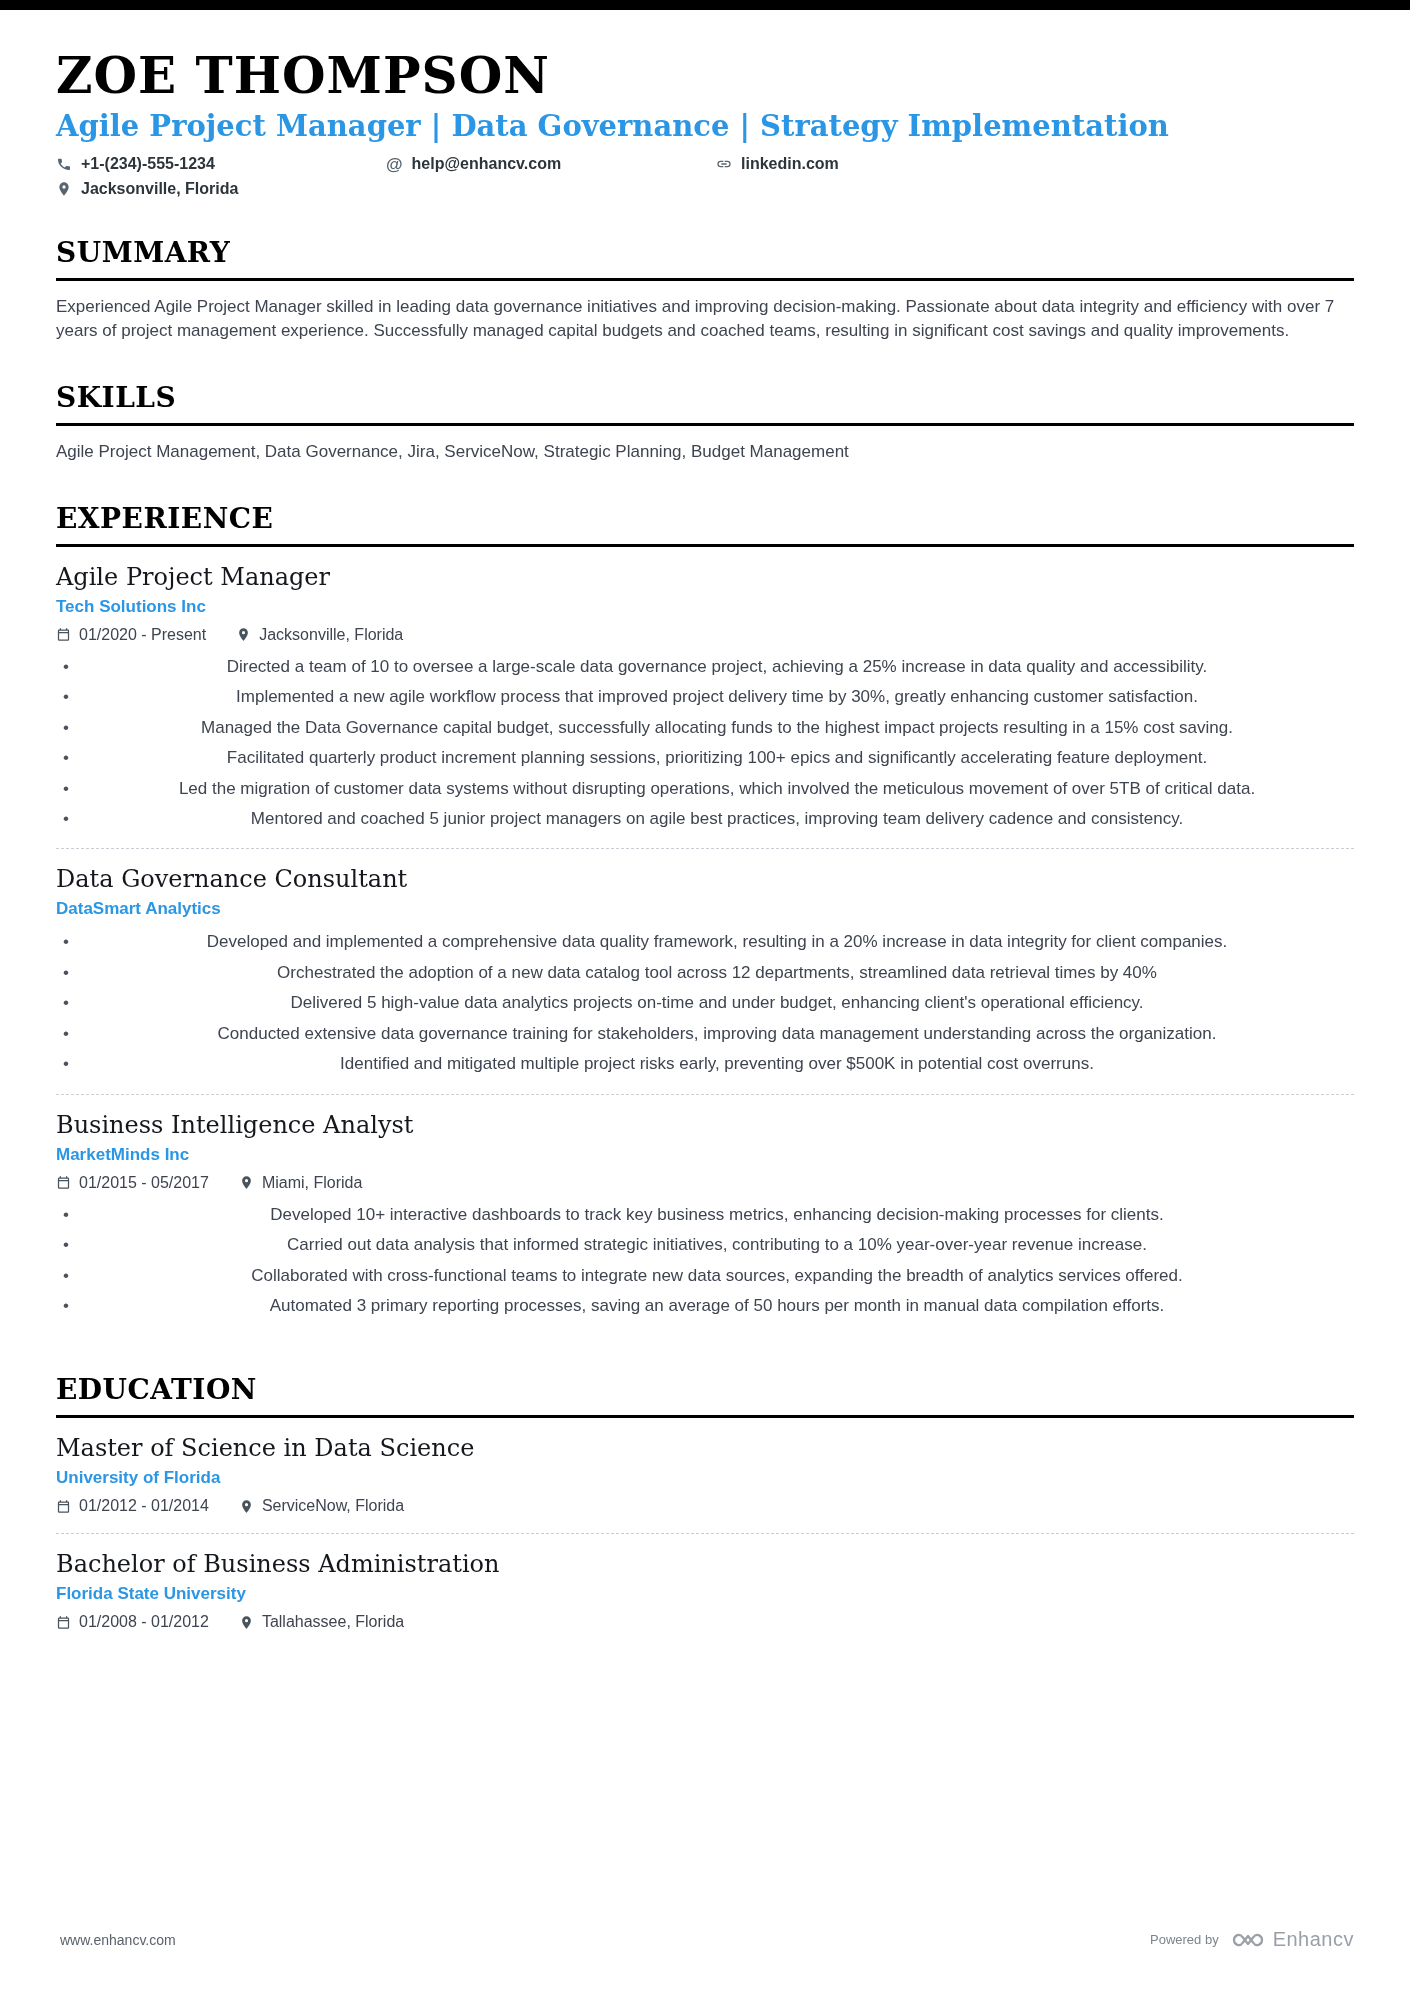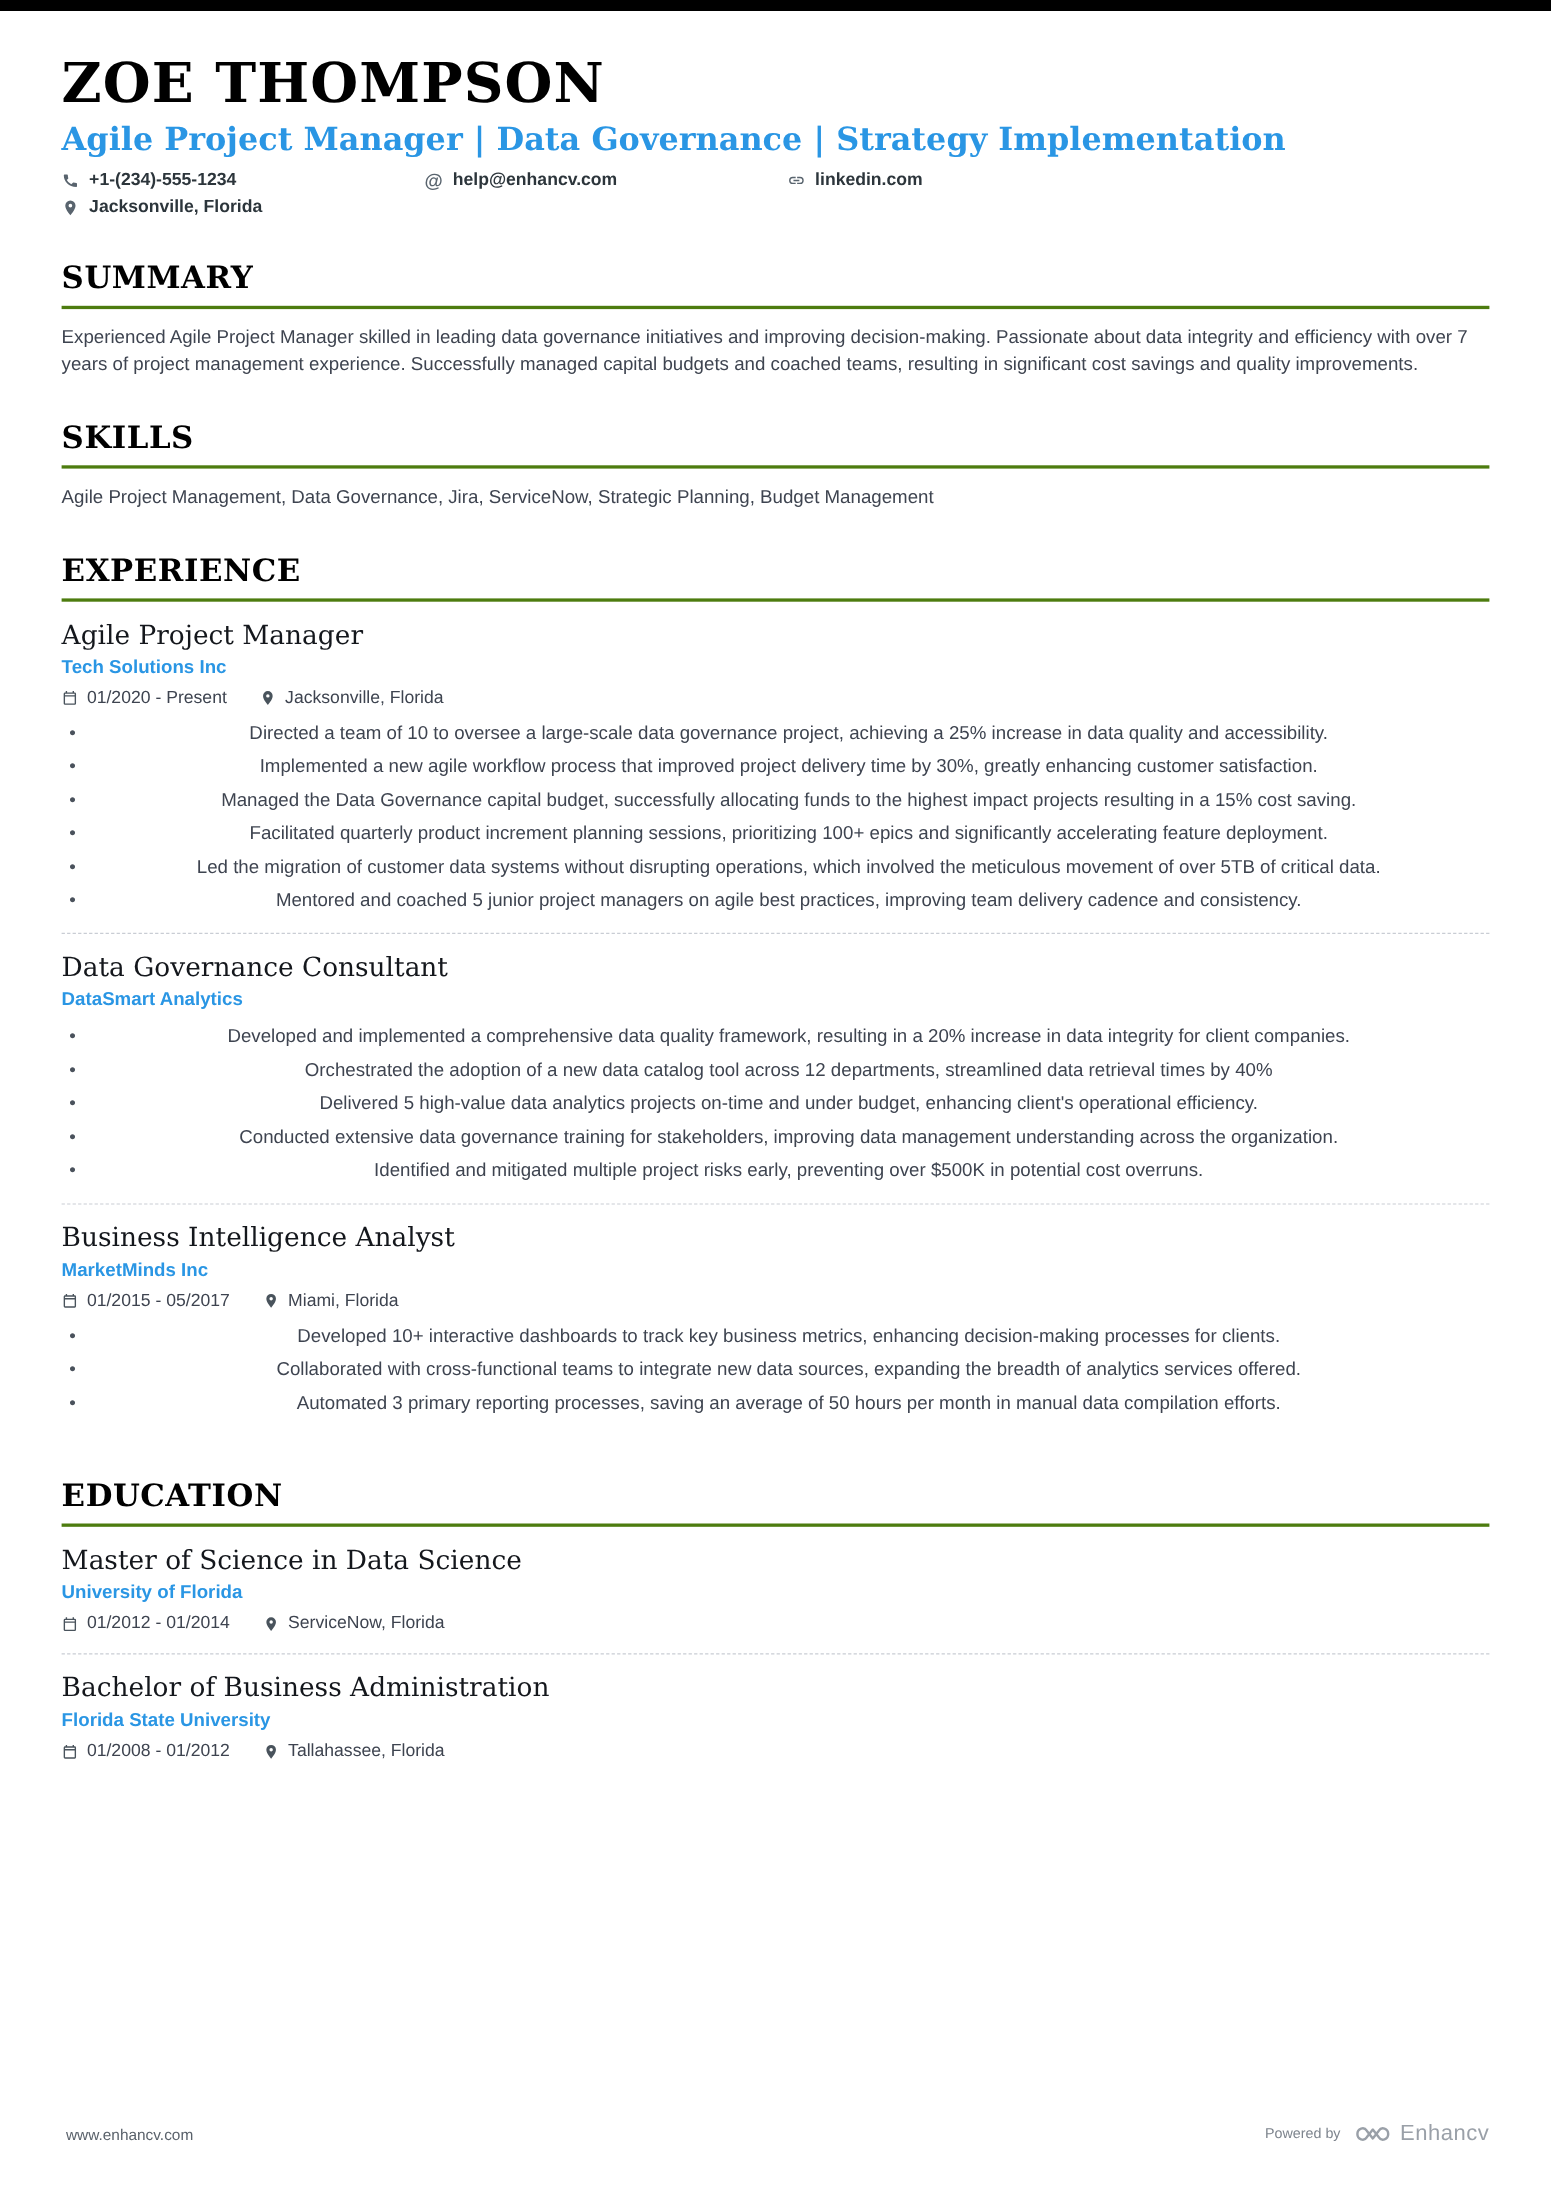--- a/index.html
+++ b/index.html
@@ -28,21 +28,21 @@
   .contact-row.second { margin-top:7px; grid-template-columns:auto; }
   .contact-item { display:flex; align-items:center; gap:9px; font-weight:bold; font-size:16px; color:#2c353b; cursor:default; }
   .cicon { width:16px; height:16px; fill:var(--icon,#59646e); flex:0 0 auto; }
   .at-glyph { font-size:17px; font-weight:bold; color:var(--icon,#59646e); line-height:1; }
 
   
   .section { margin-top:38px; }
   .section-heading {
     font-family:"DejaVu Serif","Liberation Serif",serif;
     font-weight:bold; font-size:28px; color:#000; letter-spacing:0.5px;
-    padding-bottom:9px; border-bottom:3px solid #4d7c0f;
+    padding-bottom:9px; border-bottom:3px solid #000000;
   }
   .section-body { margin-top:14px; font-size:17px; line-height:1.4; }
 
   
   .entry { padding:15px 0 18px 0; border-bottom:1px dashed var(--divider,#c9cdd4); }
   .entry.last { border-bottom:none; }
   .entry-title {
     font-family:"DejaVu Serif","Liberation Serif",serif;
     font-weight:normal; font-size:24px; color:var(--title,#14171c); line-height:1.25;
   }
@@ -172,20 +172,21 @@
         </span>
         <span class="meta">
           <svg class="micon" viewBox="0 0 24 24">
               <path d="M12 2a7 7 0 0 0-7 7c0 5.25 7 13 7 13s7-7.75 7-13a7 7 0 0 0-7-7zm0 9.5a2.5 2.5 0 1 1 0-5 2.5 2.5 0 0 1 0 5z"></path>
             </svg>
           <span>Miami, Florida</span>
         </span>
       </div>
       <ul class="bullets">
         <li>Developed 10+ interactive dashboards to track key business metrics, enhancing decision-making processes for clients.</li>
+        <li>Carried out data analysis that informed strategic initiatives, contributing to a 10% year-over-year revenue increase.</li>
         <li>Collaborated with cross-functional teams to integrate new data sources, expanding the breadth of analytics services offered.</li>
         <li>Automated 3 primary reporting processes, saving an average of 50 hours per month in manual data compilation efforts.</li>
       </ul>
     </article>
   </section>
 
   <section class="section">
     <h2 class="section-heading">EDUCATION</h2>
 
     <article class="entry">

